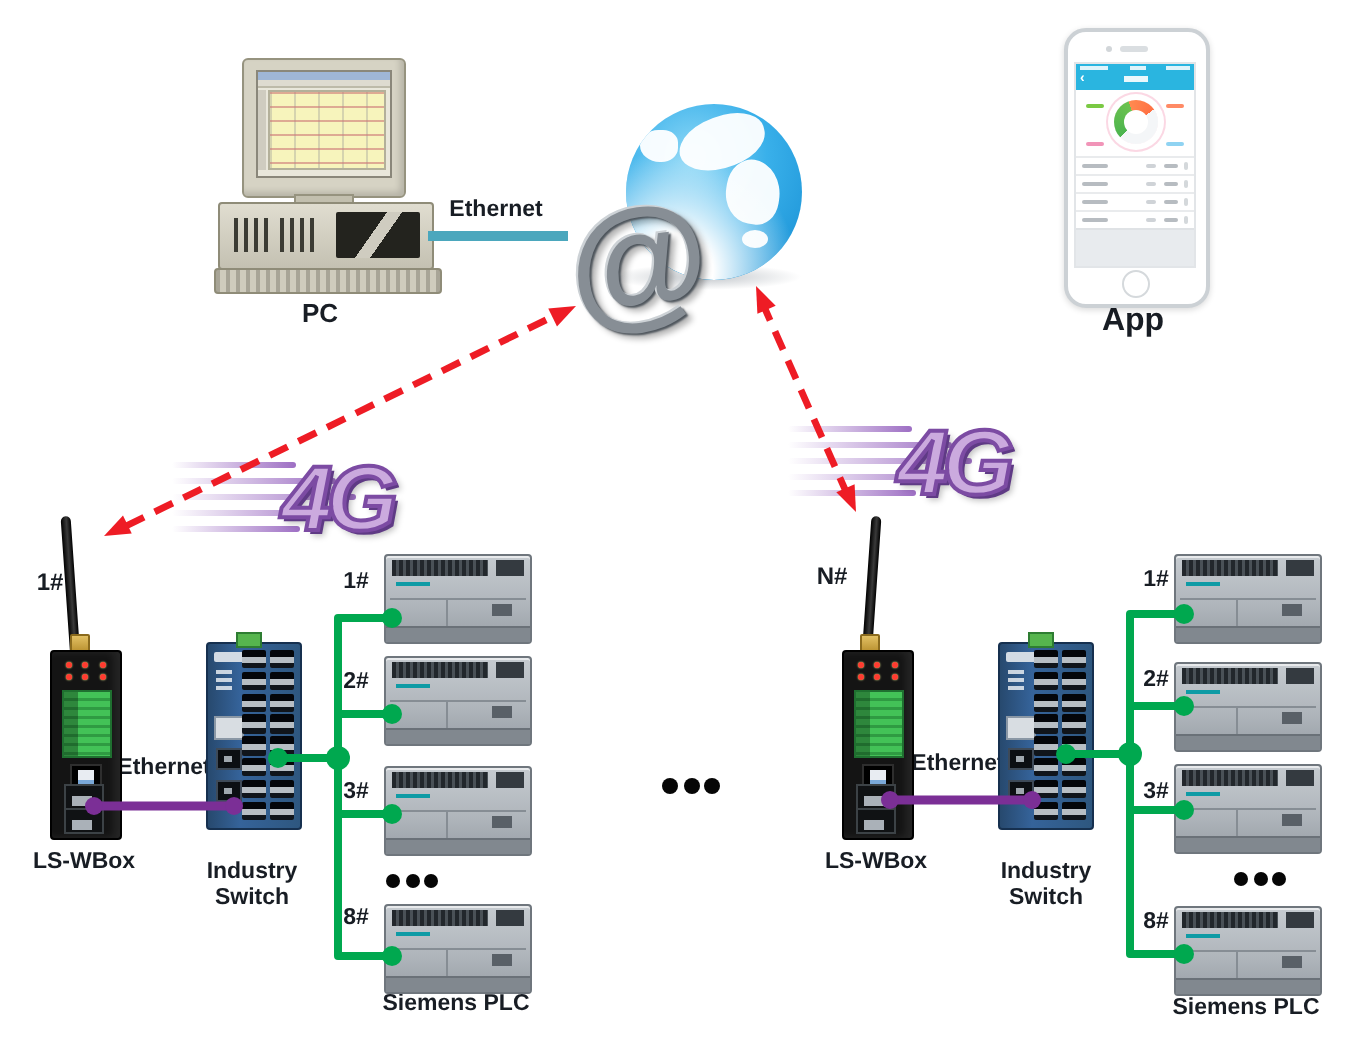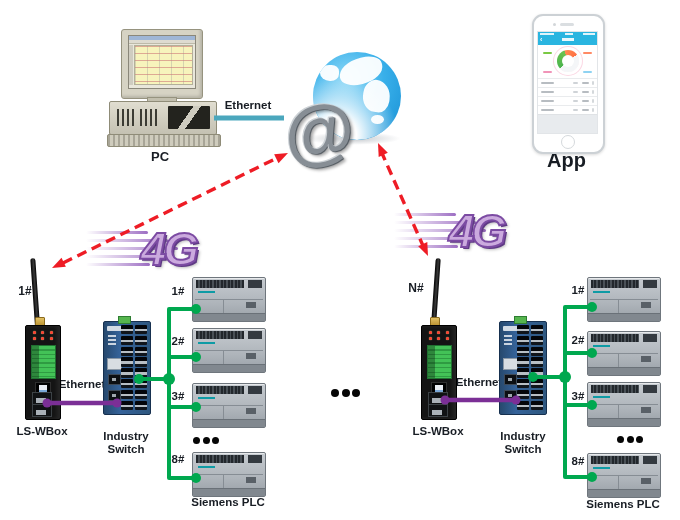--- a/index.html
+++ b/index.html
@@ -221,21 +221,21 @@
       <div class="prow">
           <i class="n"></i>
           <i class="v"></i>
           <i class="p"></i>
           <i class="c"></i>
         </div>
       <div class="pfoot"></div>
     </div>
     <div class="home"></div>
   </div>
-  <div class="lbl" style="left:532px;top:152px;width:69px;font-size:20px;line-height:17px;">App</div>
+  <div class="lbl" style="left:532px;top:152px;width:69px;font-size:16px;line-height:17px;">App</div>
 
   <div class="fourg" style="left:86px;top:224px;">
     <i class="streak s1"></i>
     <i class="streak s2"></i>
     <i class="streak s3"></i>
     <i class="streak s4"></i>
     <i class="streak s5"></i>
     <span class="txt">4G</span>
   </div>
   <div class="fourg" style="left:394px;top:206px;">

